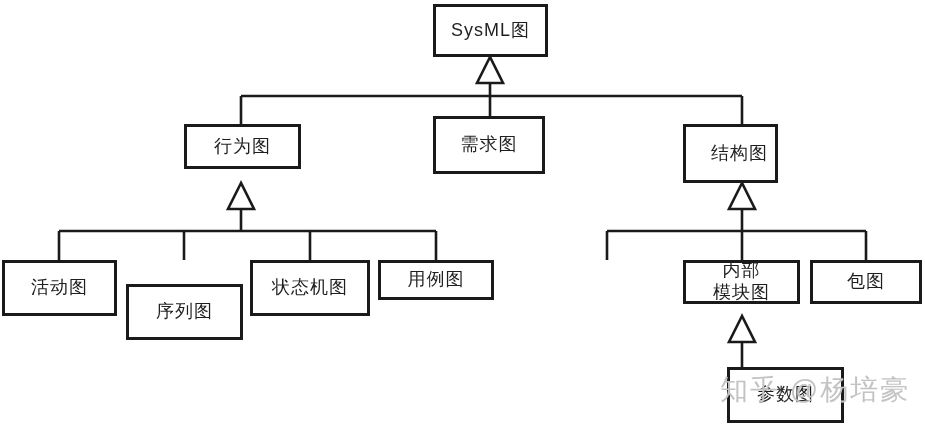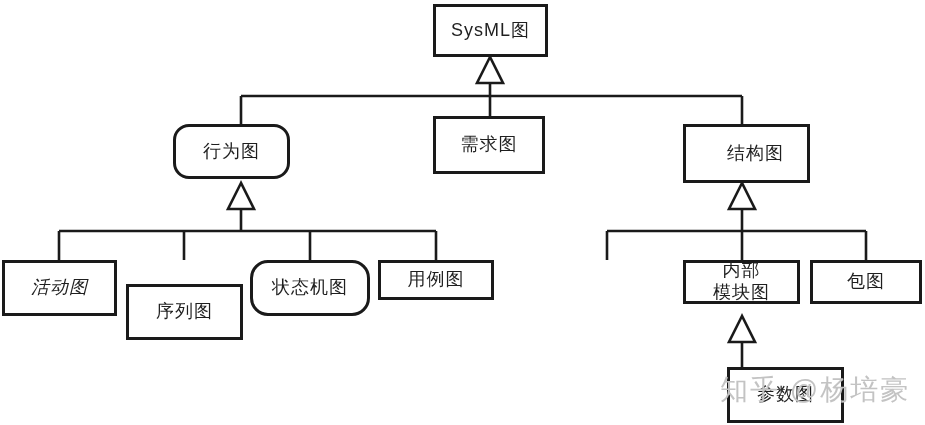--- a/index.html
+++ b/index.html
@@ -93,41 +93,41 @@
     <polygon points="742,183 729,209 755,209"></polygon>
 
     <line x1="742" y1="342" x2="742" y2="367"></line>
     <polygon points="742,316 729,342 755,342"></polygon>
   </svg>
 
   <div class="node" style="left:433px; top:4px; width:115px; height:53px;">
     <span class="label">SysML图</span>
   </div>
 
-  <div class="node" style="left:173px; top:124px; width:117px; height:55px;border-radius:16px;">
+  <div class="node" style="left:184px; top:124px; width:117px; height:45px;">
     <span class="label">行为图</span>
   </div>
 
   <div class="node" style="left:433px; top:116px; width:112px; height:58px;">
     <span class="label">需求图</span>
   </div>
 
-  <div class="node" style="left:683px; top:124px; width:127px; height:59px;padding-left:18px;">
+  <div class="node" style="left:683px; top:124px; width:95px; height:59px;padding-left:18px;">
     <span class="label">结构图</span>
   </div>
 
-  <div class="node" style="left:2px; top:260px; width:115px; height:56px;font-style:italic;">
+  <div class="node" style="left:2px; top:260px; width:115px; height:56px;">
     <span class="label">活动图</span>
   </div>
 
   <div class="node" style="left:126px; top:260px; width:117px; height:56px;margin-top:24px;">
     <span class="label">序列图</span>
   </div>
 
-  <div class="node" style="left:250px; top:260px; width:120px; height:56px;border-radius:18px;">
+  <div class="node" style="left:250px; top:260px; width:120px; height:56px;">
     <span class="label">状态机图</span>
   </div>
 
   <div class="node" style="left:378px; top:260px; width:116px; height:40px;">
     <span class="label">用例图</span>
   </div>
 
 
   <div class="node" style="left:683px; top:260px; width:117px; height:44px;">
     <span class="label">内部

